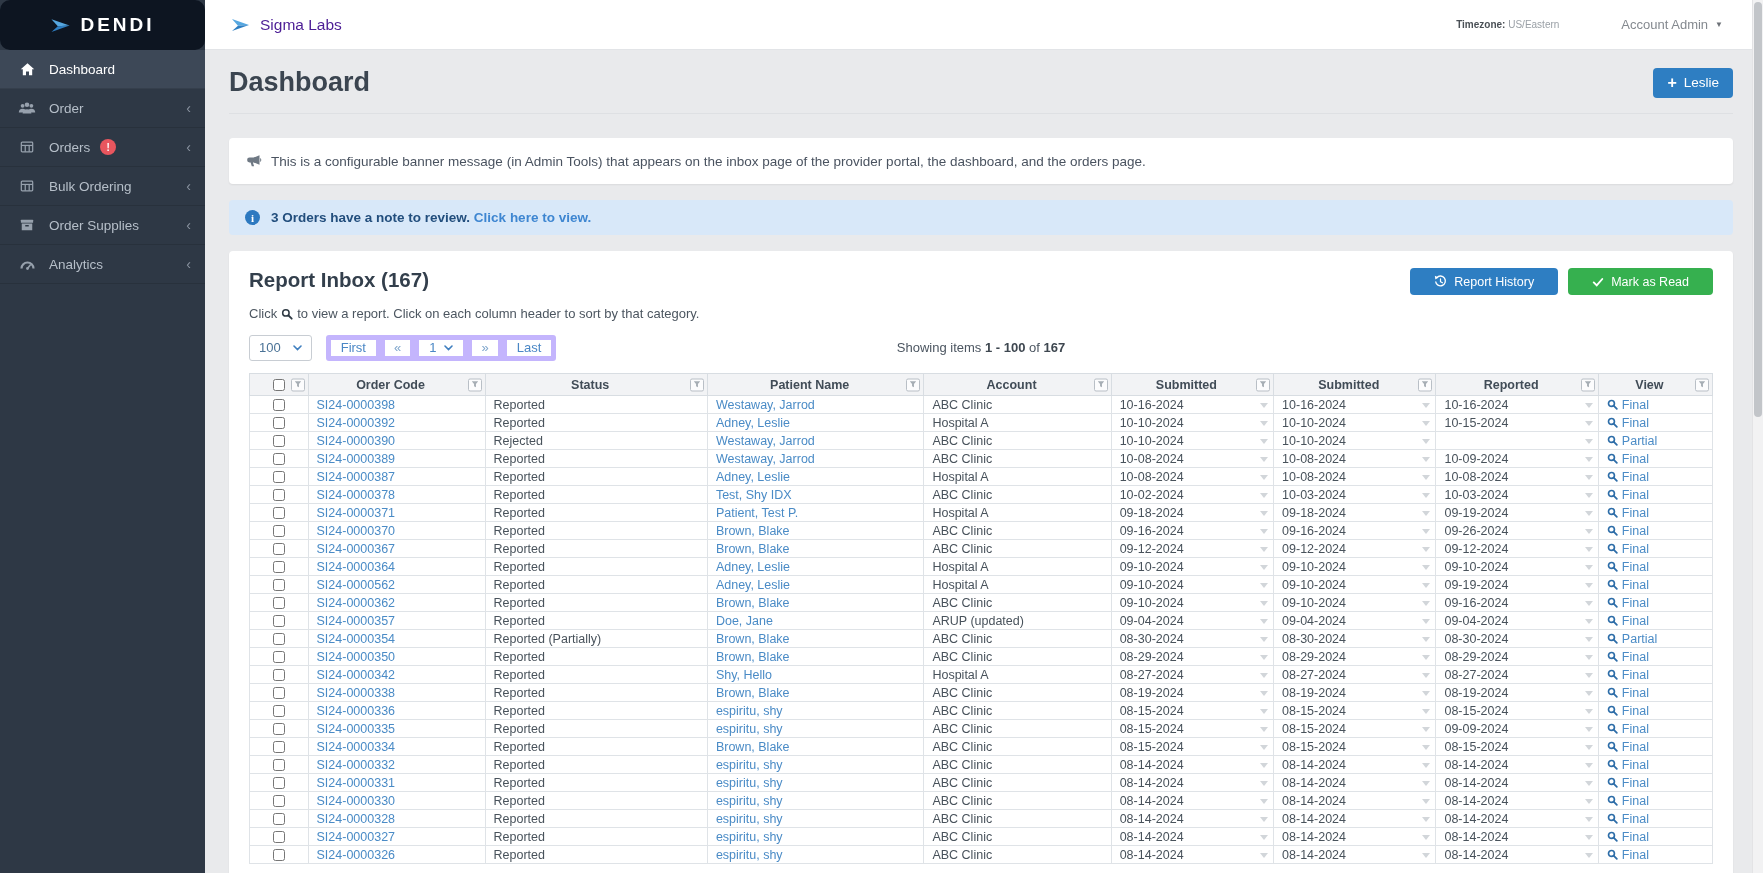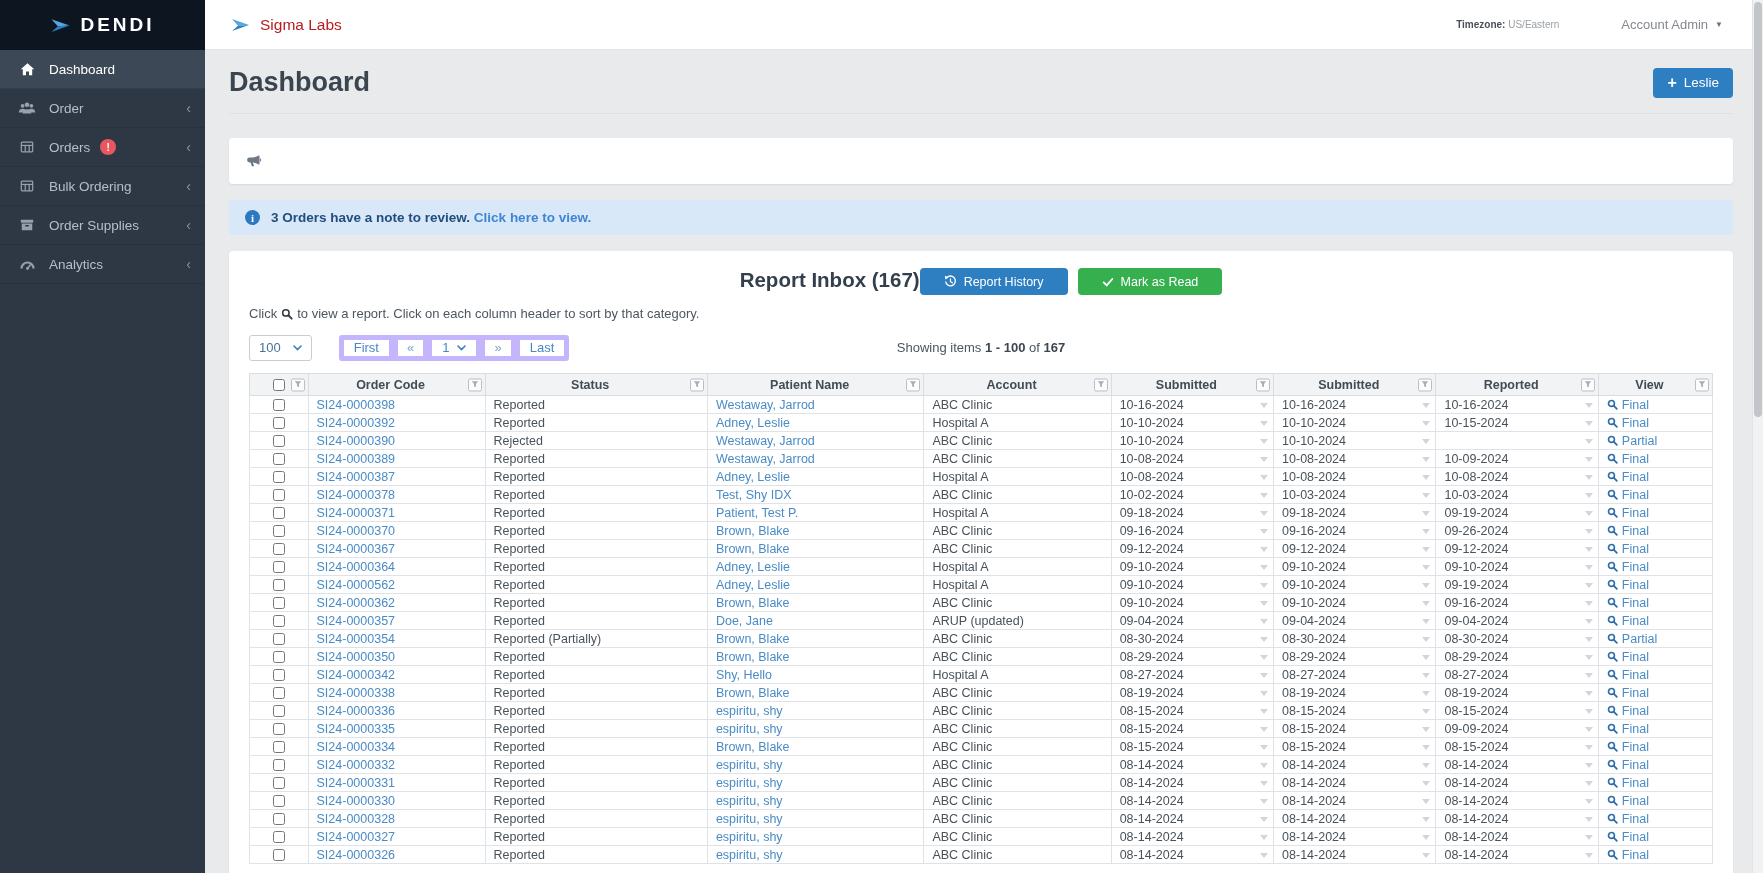--- a/index.html
+++ b/index.html
@@ -1,33 +1,33 @@
 <!DOCTYPE html>
 <html><head>
 <meta charset="utf-8">
 <style>
   * { box-sizing: border-box; margin: 0; padding: 0; }
   html,body { width:1763px; height:873px; overflow:hidden; font-family:"Liberation Sans",sans-serif; background:#e9eaec; }
   .app { display:flex; width:100%; height:100%; position:relative; }
 
   
   .sidebar { width:205px; flex:0 0 205px; background:#2e3845; height:100%; }
-  .logo-band { height:50px; background:#0d1521; display:flex; align-items:center; justify-content:center; gap:8px; }
+  .logo-band { height:50px; background:#0d1521; display:flex; align-items:center; justify-content:center; gap:8px;border-radius:10px; }
   .logo-band .logo-text { color:#fff; font-size:19px; font-weight:bold; letter-spacing:3px; }
   .side-item { height:39px; display:flex; align-items:center; padding:0 14px 0 18px; color:#b6bfc9; font-size:13.5px; cursor:pointer; border-bottom:1px solid rgba(0,0,0,0.12); }
   .side-item.active { background:#3d4857; color:#ffffff; }
   .side-icon { width:18px; height:16px; margin-right:13px; display:inline-flex; align-items:center; justify-content:center; color:#97a1ad; }
   .side-item.active .side-icon { color:#fff; }
   .side-badge { margin-left:10px; min-width:16px; height:16px; border-radius:50%; background:#e8565e; color:#fff; font-size:10px; font-weight:bold; display:flex; align-items:center; justify-content:center; }
   .side-chevron { margin-left:auto; color:#8a93a0; font-size:14px; line-height:1; }
 
   
   .main { flex:1; display:flex; flex-direction:column; min-width:0; }
   .topbar { height:50px; background:#fff; border-bottom:1px solid #e2e4e7; display:flex; align-items:center; padding:0 40px 0 26px; flex:0 0 50px; }
-  .brand { display:flex; align-items:center; gap:9px; font-size:15.5px; color:#b91c1c; cursor:pointer;justify-content:center; }
+  .brand { display:flex; align-items:center; gap:9px; font-size:15.5px; color:#4c1d95; cursor:pointer;justify-content:center; }
   .topbar-right { margin-left:auto; display:flex; align-items:center; gap:62px; }
   .timezone { font-size:10px; color:#9aa0a6; }
   .timezone .tz-label { color:#4a5056; font-weight:bold; }
   .account-menu { font-size:13px; color:#84898f; cursor:pointer; display:flex; align-items:center; gap:7px; }
   .account-menu .caret { font-size:8px; color:#6d7278; }
 
   
   .content { padding:0 30px 0 24px; flex:1; overflow:hidden; }
   .page-header { display:flex; align-items:center; justify-content:space-between; padding:17px 0 15px; border-bottom:1px solid #dee0e3; }
   .page-header h1 { font-size:27px; color:#3b4550; font-weight:bold; }
@@ -39,28 +39,28 @@
   .btn-sm { height:27px; padding:0 24px; font-size:12.5px; }
 
   .card { background:#fff; border-radius:4px; box-shadow:0 1px 2px rgba(0,0,0,0.07); }
   .banner { margin-top:24px; padding:15px 17px; font-size:13.5px; color:#4a5360; display:flex; align-items:center; gap:9px; }
   .alert { margin-top:16px; padding:10px 16px; border-radius:4px; background:#d8e8f9; display:flex; align-items:center; gap:11px; font-size:13.5px; }
   .info-badge { width:15px; height:15px; border-radius:50%; background:#2d79c0; color:#fff; font-size:11px; font-weight:bold; font-family:"Liberation Serif",serif; display:flex; align-items:center; justify-content:center; flex:0 0 15px; }
   .alert-bold { color:#224e7d; font-weight:bold; }
   .alert-link { color:#3e86d1; font-weight:bold; text-decoration:none; cursor:pointer; }
 
   .report-card { margin-top:16px; padding:17px 20px; height:640px; }
-  .report-head { display:flex; align-items:flex-start; justify-content:center; }
+  .report-head { display:flex; align-items:flex-start; justify-content:space-between; }
   .report-head h2 { font-size:20.5px; color:#333f4c; font-weight:bold; }
   .report-actions { display:flex; gap:10px; }
   .hint { margin-top:11px; font-size:13px; color:#4c5660; display:flex; align-items:center; gap:4px; }
   .hint .mag { color:#2f3a44; }
 
   
-  .pagination-row { margin-top:13px; display:flex; align-items:center; gap:27px; position:relative; height:27px; }
+  .pagination-row { margin-top:13px; display:flex; align-items:center; gap:14px; position:relative; height:27px; }
   .select-box { height:26px; border:1px solid #c8cdd3; border-radius:3px; background:#fff; display:inline-flex; align-items:center; gap:12px; padding:0 9px; font-size:13px; color:#4a7296; cursor:pointer; }
   .pager { display:inline-flex; }
   .pager .pg { height:26px; background:#fff; border:5px solid #c4b5fd; margin-left:-1px; color:#4a87c5; font-size:13px; display:inline-flex; align-items:center; gap:8px; padding:0 10px; cursor:pointer; font-family:inherit; }
   .pager .pg:first-child { border-radius:3px 0 0 3px; margin-left:0; }
   .pager .pg:last-child { border-radius:0 3px 3px 0; }
   .pager .pg-arrow { color:#7fa6cc; padding:0 9px; }
   .showing { position:absolute; left:50%; transform:translateX(-50%); font-size:13px; color:#4b5560; }
   .showing b { color:#3e4750; }
 
   
@@ -208,20 +208,21 @@
         </button>
       </div>
 
       <div class="card banner">
         <span style="display:inline-flex;flex:0 0 auto;">
           <svg width="16" height="16" viewBox="0 0 16 16" fill="#6f7984">
               <path d="M13.5 2.2 L13.5 11.8 L7.6 9.4 H6.9 L8.1 13.2 H5.8 L4.6 9.4 H3.5 A2.4 2.4 0 0 1 3.5 4.6 L7.6 4.6 Z"></path>
               <path d="M14.3 5.4 a2.8 2.8 0 0 1 0 3.2" stroke="#6f7984" stroke-width="1" fill="none"></path>
             </svg>
         </span>
+        <span>This is a configurable banner message (in Admin Tools) that appears on the inbox page of the provider portal, the dashboard, and the orders page.</span>
       </div>
 
       <div class="alert">
         <span class="info-badge">i</span>
         <span>
           <span class="alert-bold">3 Orders have a note to review.</span>
           <a class="alert-link">Click here to view.</a>
         </span>
       </div>
 

